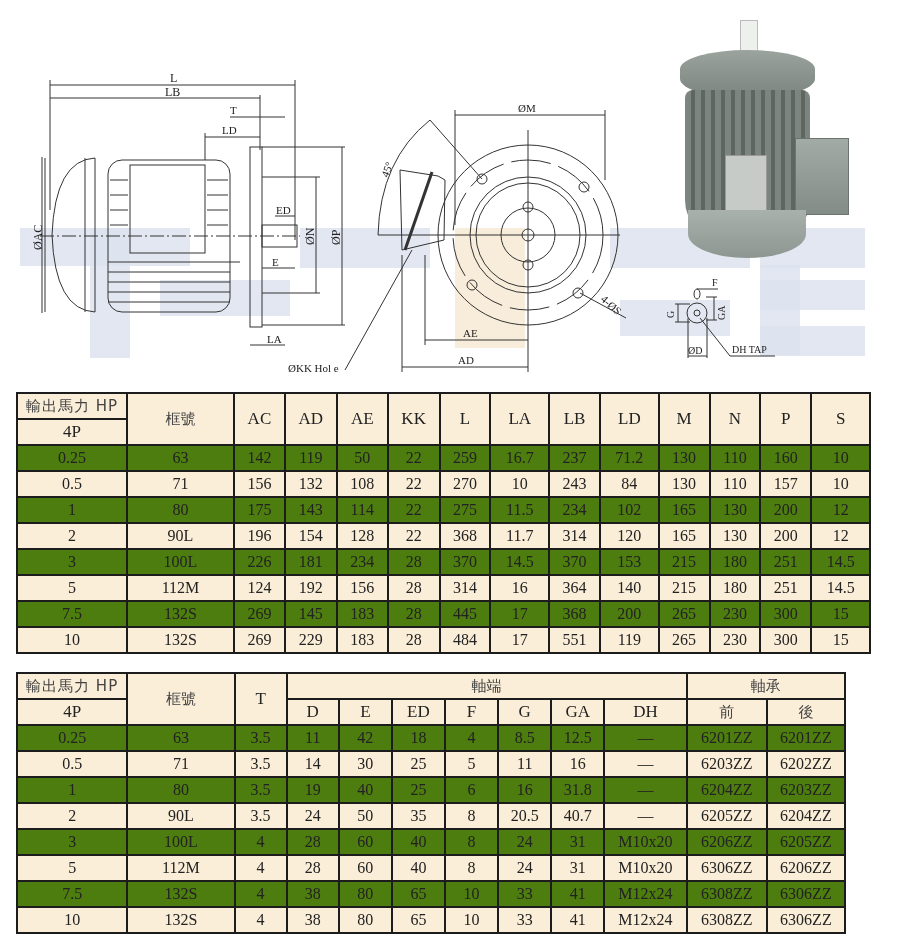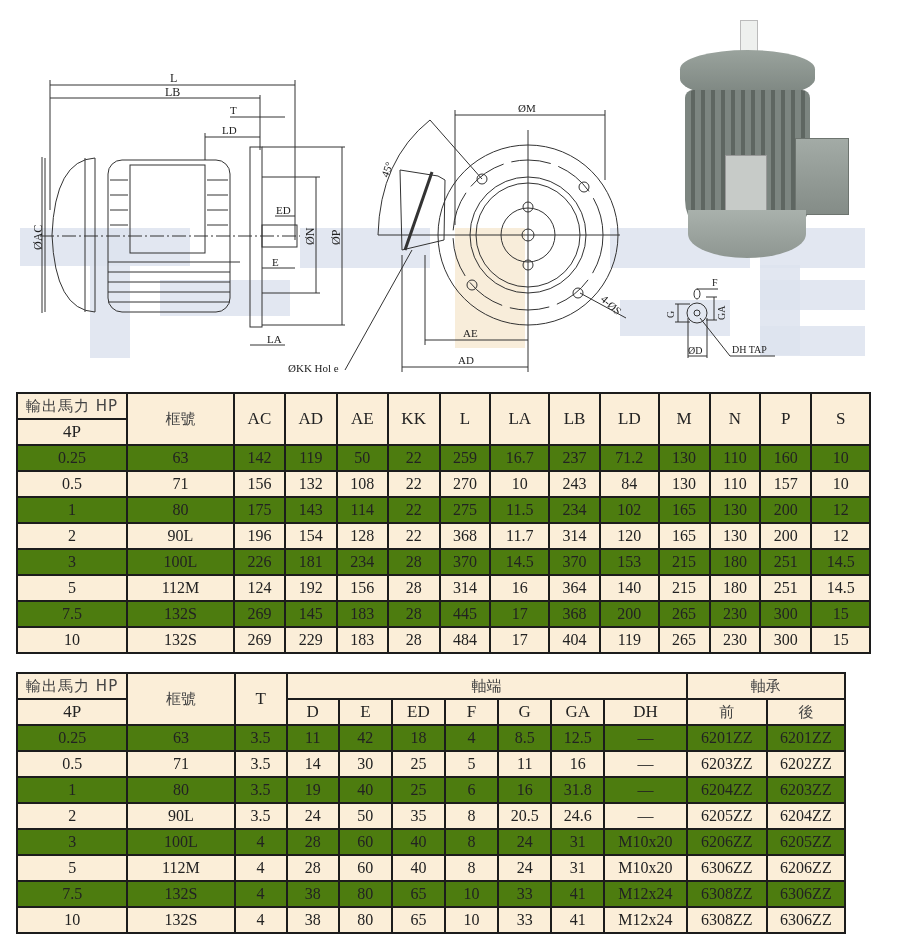--- a/index.html
+++ b/index.html
@@ -323,21 +323,21 @@
       </tr>
       <tr class="alt">
         <td>10</td>
         <td>132S</td>
         <td>269</td>
         <td>229</td>
         <td>183</td>
         <td>28</td>
         <td>484</td>
         <td>17</td>
-        <td>404</td>
+        <td>551</td>
         <td>119</td>
         <td>265</td>
         <td>230</td>
         <td>300</td>
         <td>15</td>
       </tr>
     </tbody>
 </table>
 
 <table class="spec" id="t2">
@@ -421,21 +421,21 @@
       </tr>
       <tr class="alt">
         <td>2</td>
         <td>90L</td>
         <td>3.5</td>
         <td>24</td>
         <td>50</td>
         <td>35</td>
         <td>8</td>
         <td>20.5</td>
-        <td>24.6</td>
+        <td>40.7</td>
         <td>—</td>
         <td>6205ZZ</td>
         <td>6204ZZ</td>
       </tr>
       <tr>
         <td>3</td>
         <td>100L</td>
         <td>4</td>
         <td>28</td>
         <td>60</td>

